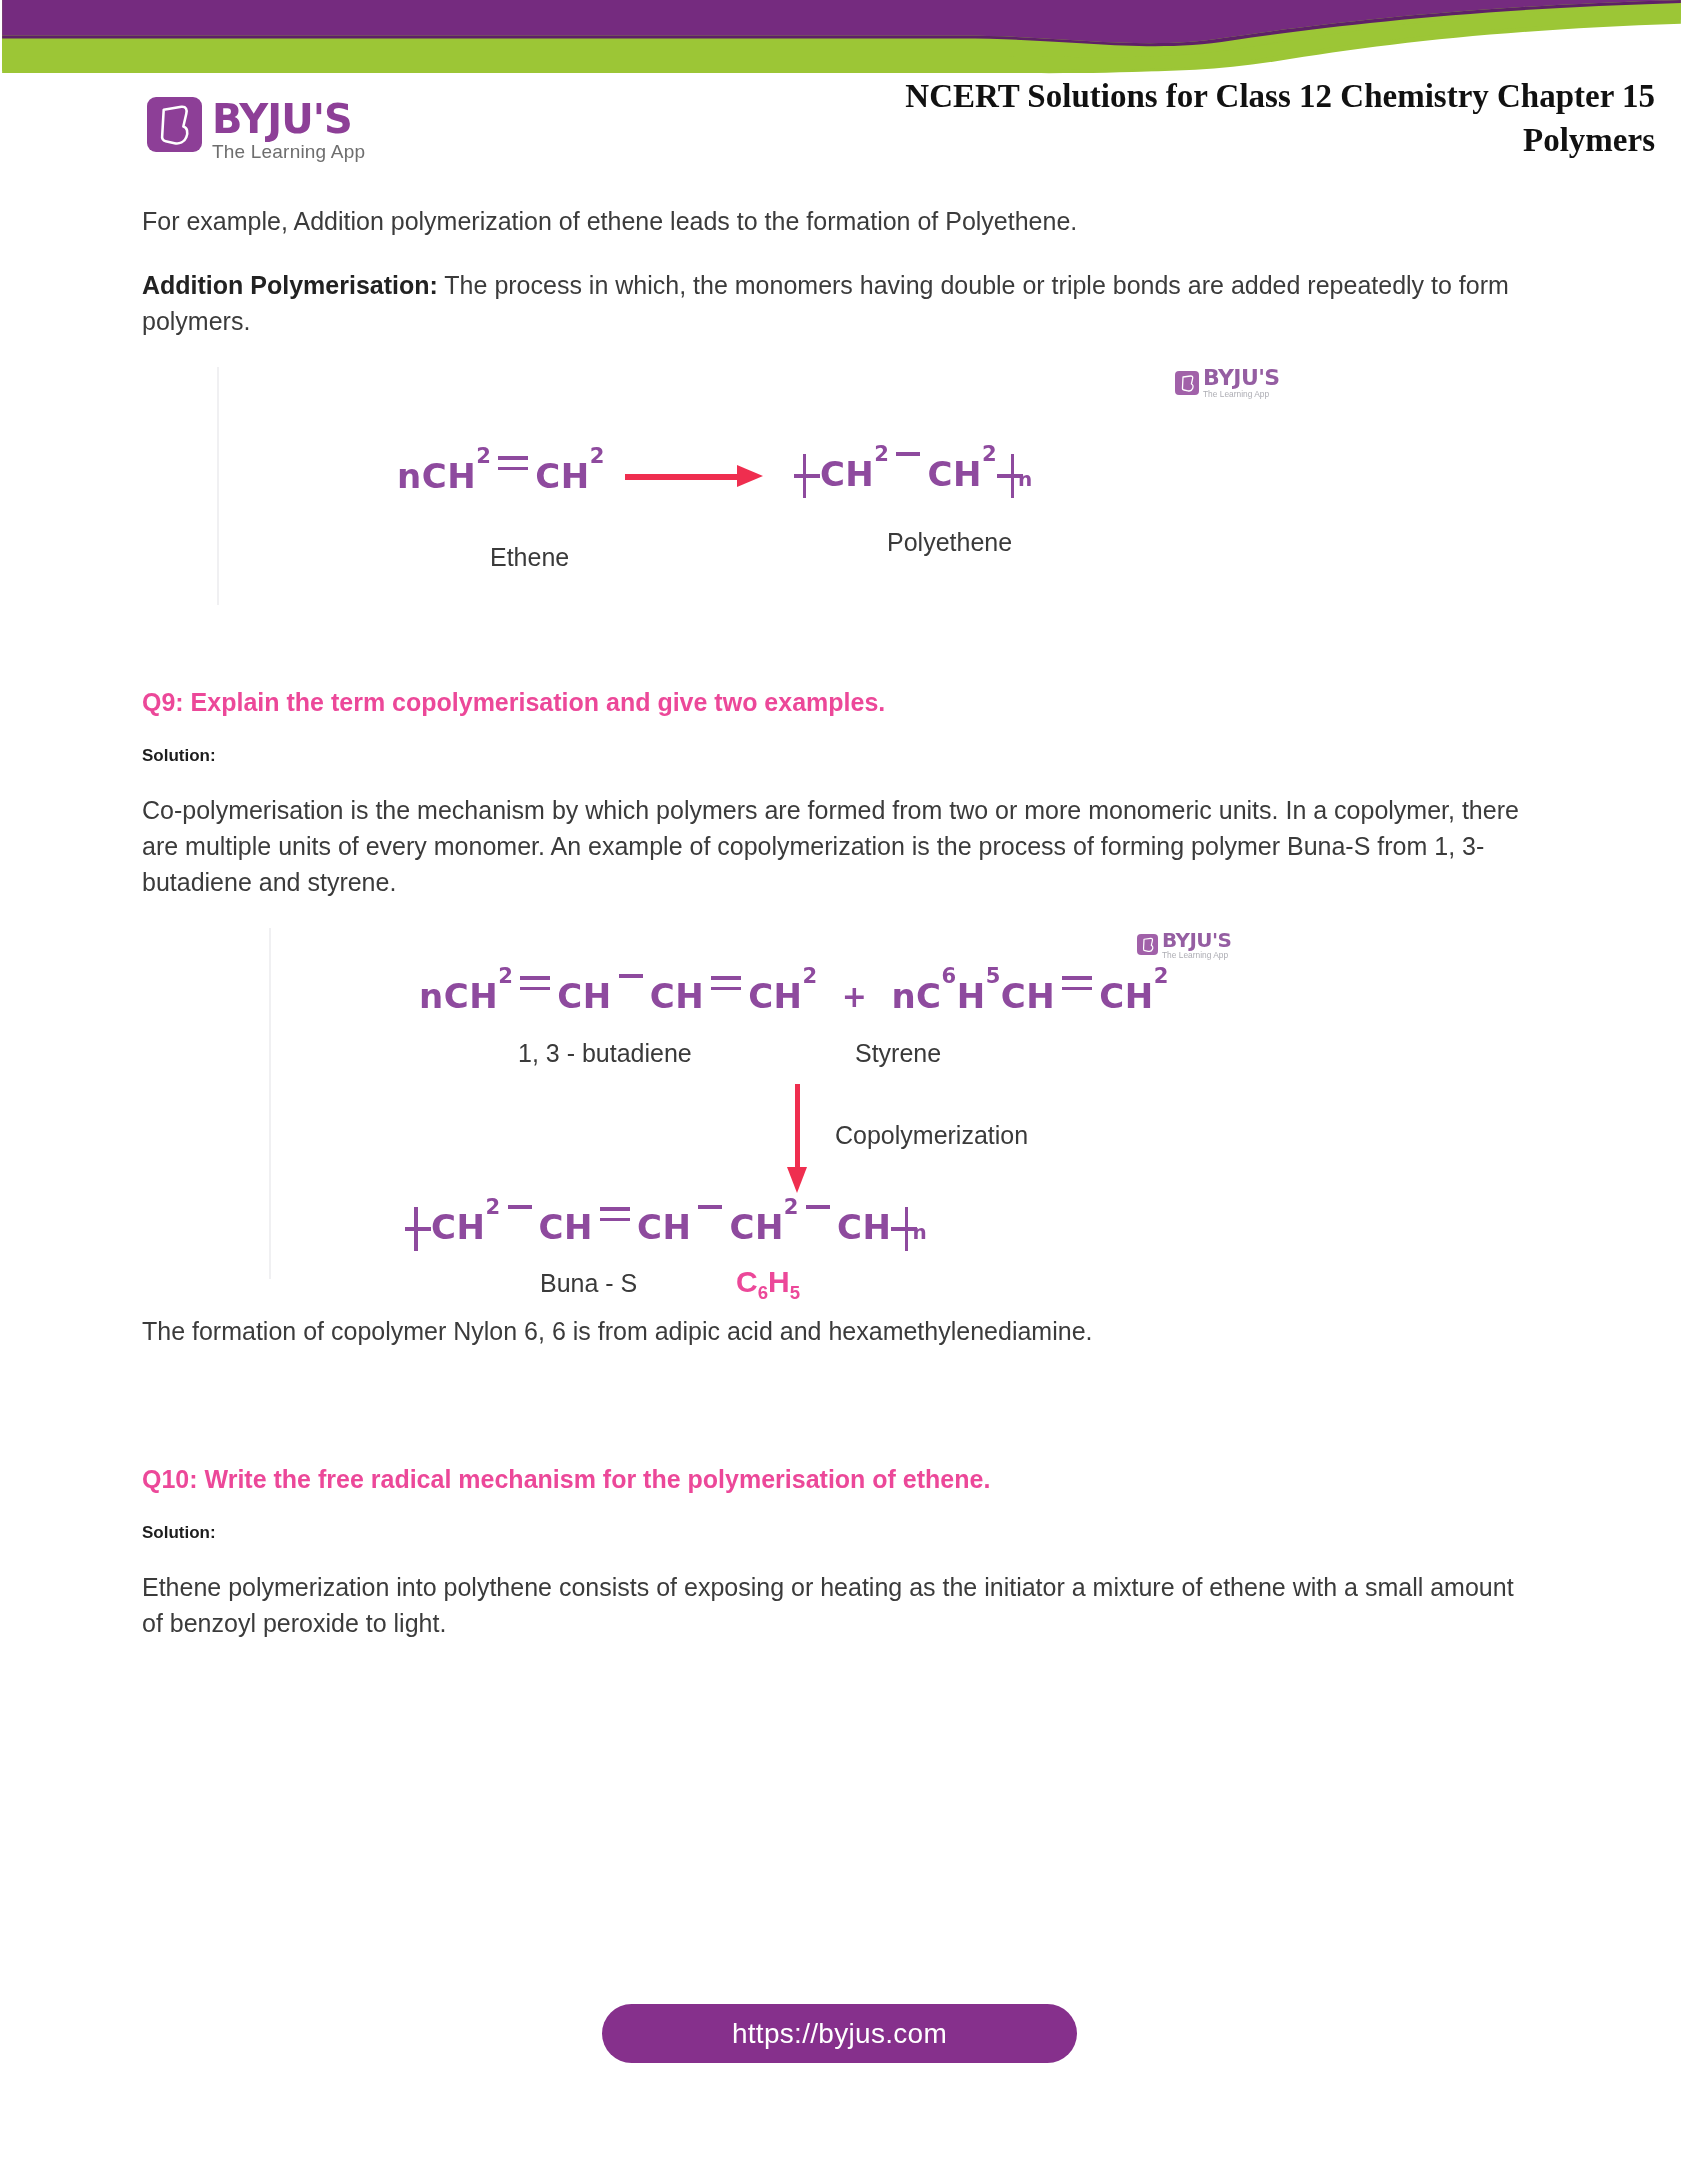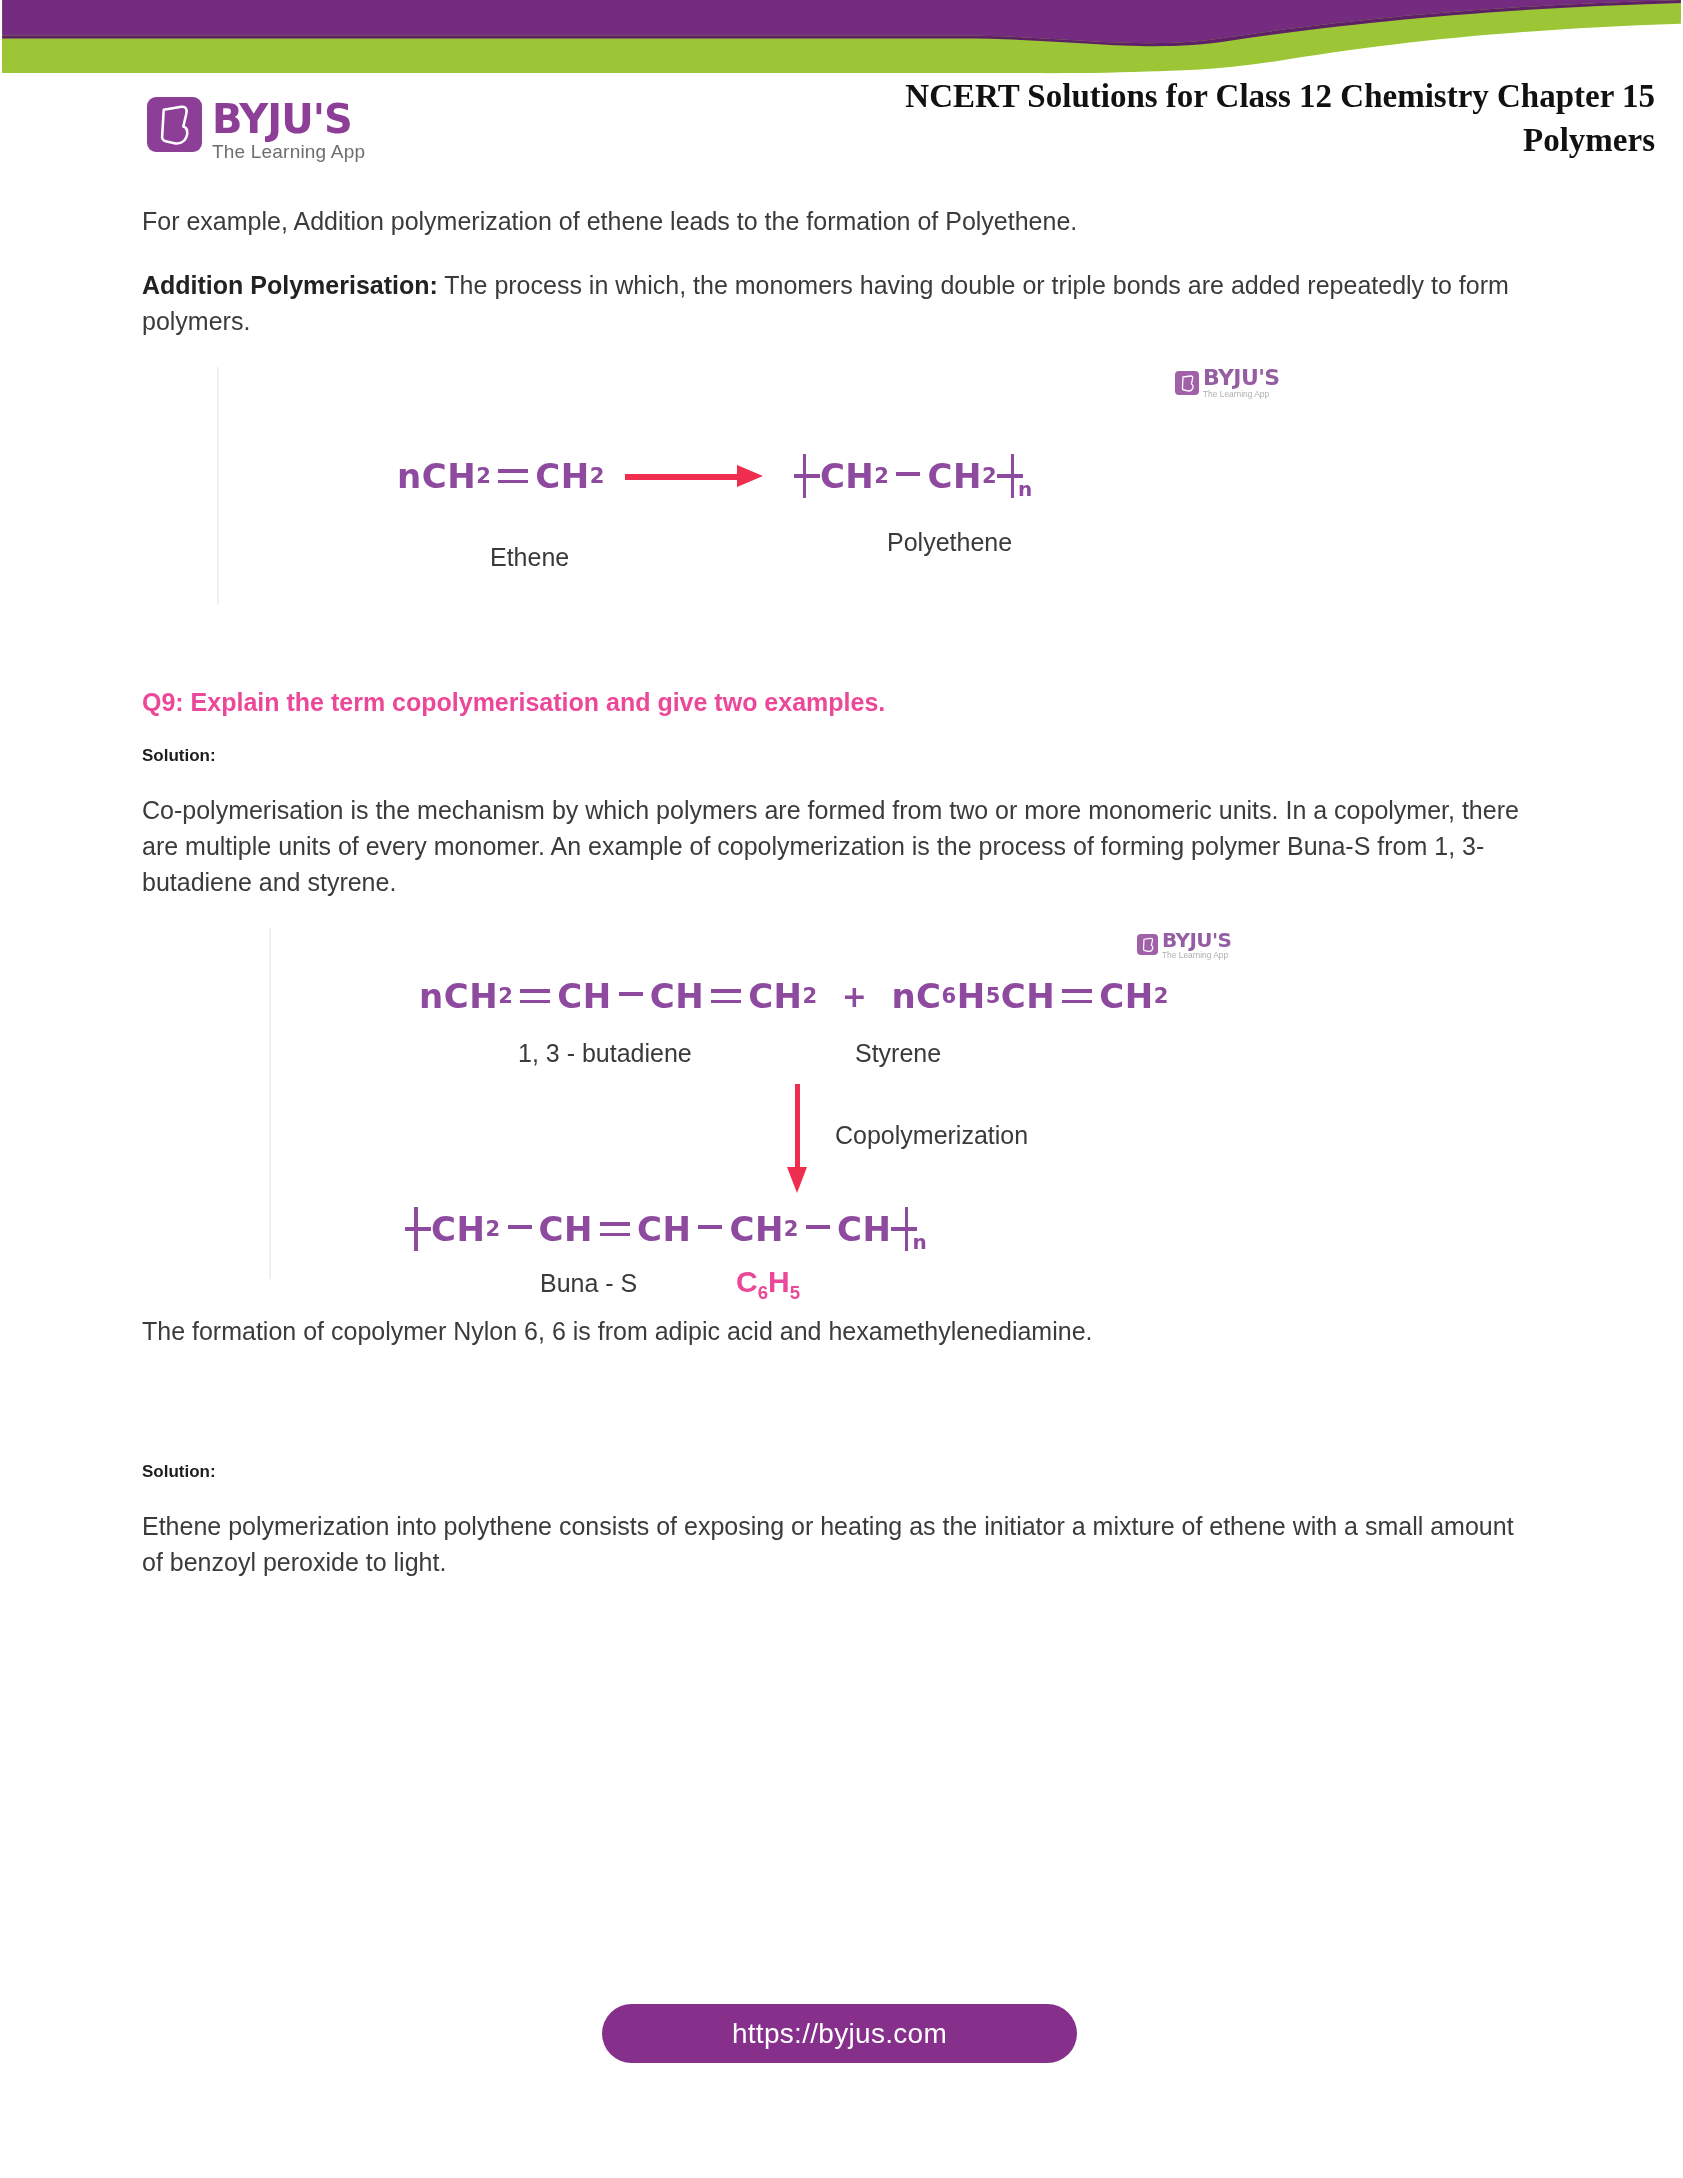--- a/index.html
+++ b/index.html
@@ -164,21 +164,21 @@
 
   
   .chem {
     font-family: "DejaVu Sans", sans-serif;
     font-weight: bold;
     color: #8e4a9e;
     font-size: 34px;
     letter-spacing: 0.5px;
     white-space: nowrap;
     display: flex;
-    align-items: center;
+    align-items: flex-start;
   }
   .chem sub {
     font-size: 0.62em;
     vertical-align: sub;
     line-height: 0;
   }
   .caption {
     font-family: "Liberation Sans", sans-serif;
     font-size: 25px;
     color: #3a3a3a;
@@ -499,20 +499,21 @@
     </div>
 
     <div class="caption" style="position:absolute; left:386px; top:341px;margin-left:12px;">Buna - S</div>
     <div class="caption-purple" style="position:absolute; left:594px; top:337px;"><span>C</span><sub>6</sub><span>H</span><sub>5</sub></div>
   </div>
 
   <p class="para" style="margin-top:0;">The formation of copolymer Nylon 6, 6 is from adipic acid and hexamethylenediamine.</p>
 
   <div class="spacer-xl"></div>
 
+  <p class="qhead">Q10: Write the free radical mechanism for the polymerisation of ethene.</p>
   <p class="solution-label">Solution:</p>
   <p class="para">Ethene polymerization into polythene consists of exposing or heating as the initiator a mixture of ethene with a small amount of benzoyl peroxide to light.</p>
 
 </div>
 
 <div class="footer-btn">
   <span>https://byjus.com</span>
 </div>
 
 

